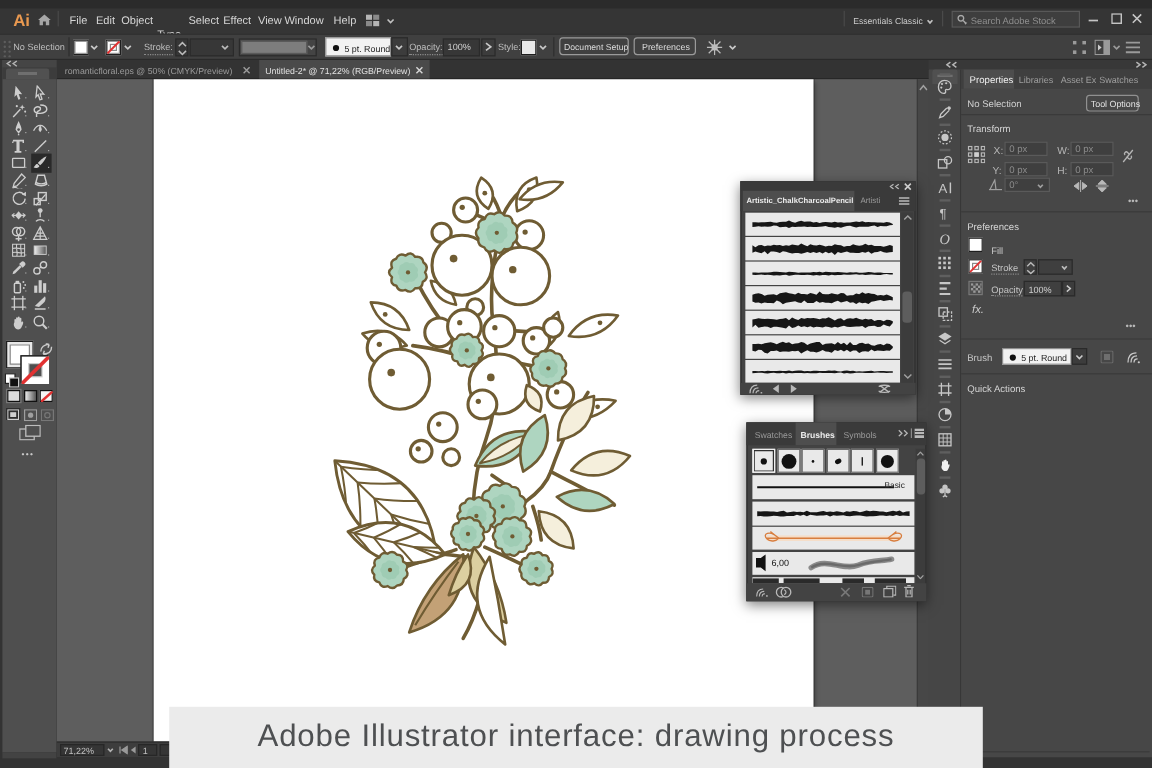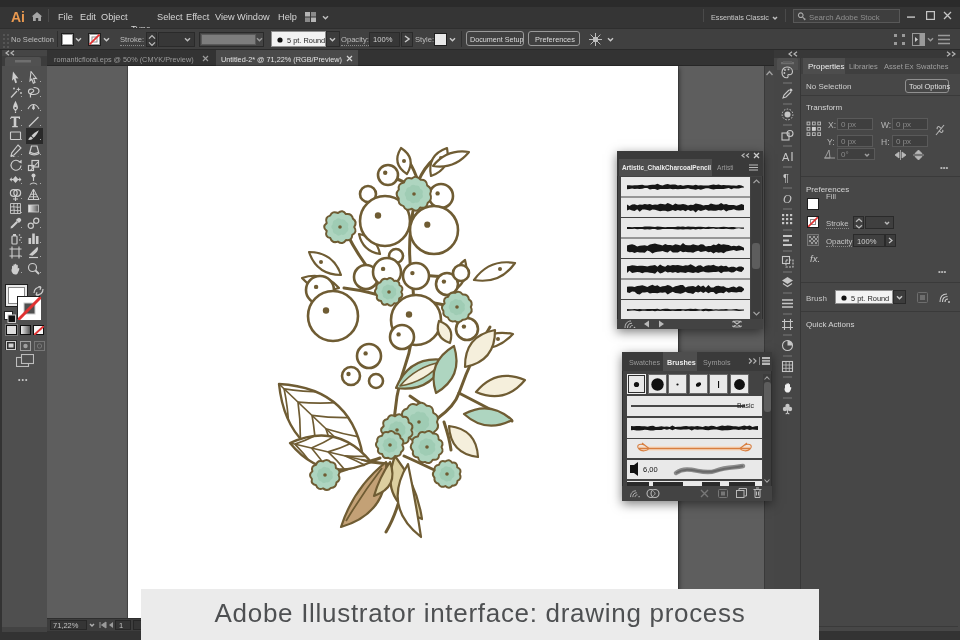--- a/index.html
+++ b/index.html
@@ -534,21 +534,21 @@
 <svg style="position:absolute;left:895px;top:150px;" width="11" height="10" viewBox="0 0 11 10">
     <path d="M5.5,0 V10 M4,2 L0,5 L4,8 Z M7,2 L11,5 L7,8 Z" fill="#b9b9b9" stroke="#b9b9b9" stroke-width="0.8"></path>
   </svg>
 <svg style="position:absolute;left:913px;top:150px;" width="11" height="10" viewBox="0 0 11 10">
     <path d="M0,5 H11 M2,3.5 L5.5,0 L9,3.5 Z M2,6.5 L5.5,10 L9,6.5 Z" fill="#b9b9b9" stroke="#b9b9b9" stroke-width="0.8"></path>
   </svg>
 <div style="position:absolute;left:940px;top:164px;font-size:8px;color:#b9b9b9;font-weight:400;white-space:nowrap;line-height:1;">•••</div>
 <div style="position:absolute;left:801px;top:176px;width:159px;height:1px;background:#3a3a3a;"></div>
 <div style="position:absolute;left:806px;top:185.5px;font-size:8px;color:#d5d5d5;font-weight:400;white-space:nowrap;line-height:1;">Preferences</div>
 <div style="position:absolute;left:807px;top:198px;width:12px;height:12px;background:#ffffff;border:1px solid #1e1e1e;"></div>
-<div style="position:absolute;left:826px;top:193px;font-size:7.8px;color:#c5c5c5;font-weight:400;white-space:nowrap;line-height:1;">Fill</div>
+<div style="position:absolute;left:826px;top:206px;font-size:7.8px;color:#c5c5c5;font-weight:400;white-space:nowrap;line-height:1;">Fill</div>
 <div style="position:absolute;left:807px;top:216px;width:12px;height:12px;background:#ffffff;border:1px solid #1e1e1e;">
     <svg style="position:absolute;left:0px;top:0px;" width="10" height="10" viewBox="0 0 10 10">
       <rect x="2.5" y="2.5" width="5" height="5" fill="none" stroke="#8a8a8a"></rect>
       <path d="M0,10 L10,0" stroke="#e13232" stroke-width="1.6"></path>
     </svg>
   </div>
 <div style="position:absolute;left:826px;top:219.5px;font-size:7.8px;color:#c5c5c5;font-weight:400;white-space:nowrap;line-height:1;border-bottom:1px dotted #8a8a8a;padding-bottom:1px;">Stroke</div>
 <div style="position:absolute;left:853px;top:216px;width:11px;height:13px;background:#3f3f3f;border:1px solid #2a2a2a;">
     <svg style="position:absolute;left:1px;top:1px;" width="8" height="11" viewBox="0 0 8 11">
       <path d="M1,3.8 L4,1 L7,3.8" stroke="#bbb" stroke-width="1.2" fill="none"></path>

